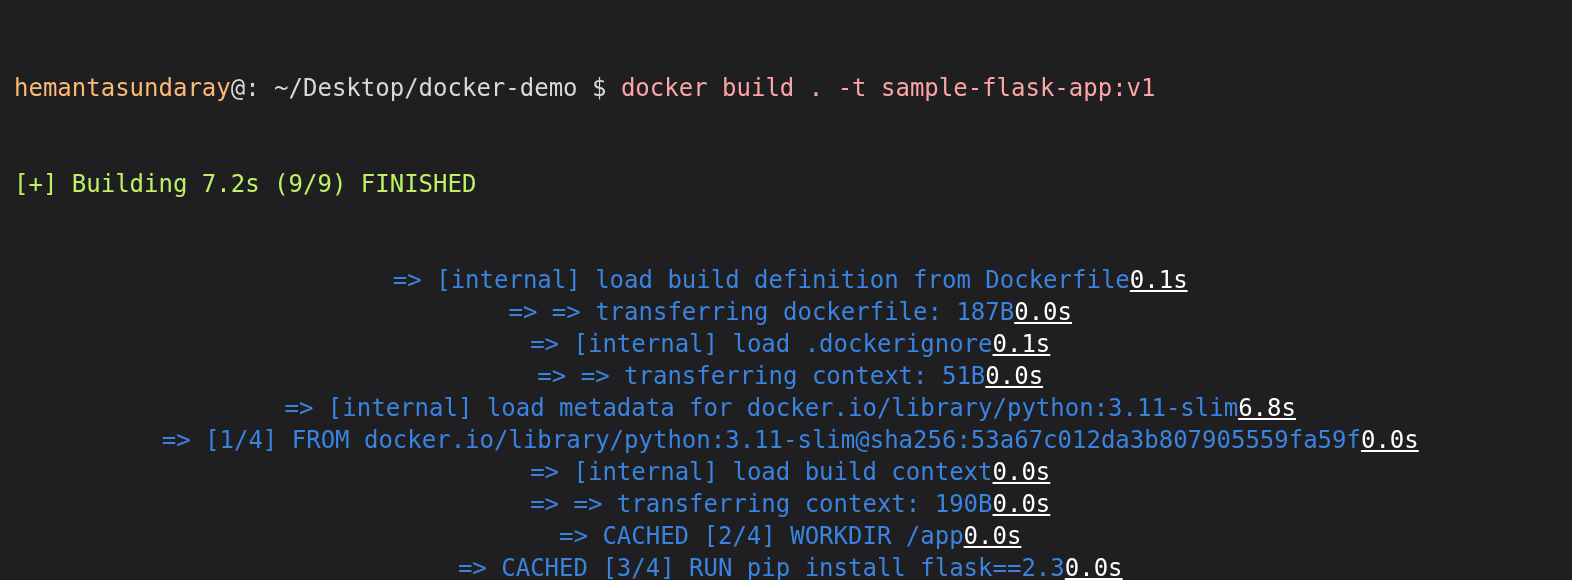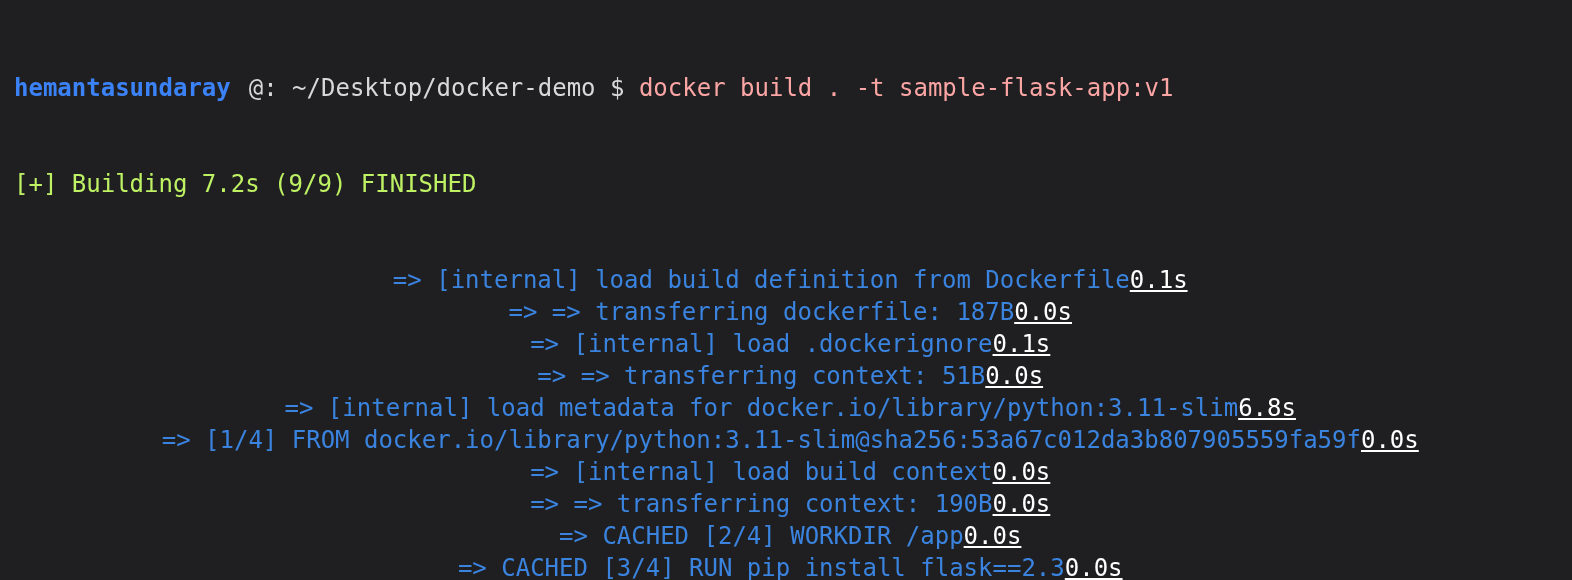--- a/index.html
+++ b/index.html
@@ -11,22 +11,22 @@
     font-family: "Menlo", "Consolas", "DejaVu Sans Mono", monospace;
     font-size: 24px;
     line-height: 32px;
     color: #d8d8d8;
     overflow: hidden;
   }
   .terminal {
     padding: 8px 14px;
     white-space: pre;
   }
-  .prompt-user { color: #3b82f6; font-weight: 700; }
-  .prompt-path { color: #d8d8d8; margin-left: 18px; }
+  .prompt-user { color: #fdba74; font-weight: 400; }
+  .prompt-path { color: #d8d8d8; }
   .command     { color: #fca5a5; }
   .status      { color: #bef264; }
   .row {
     display: flex;
     justify-content: center;
   }
   .row-left  { color: #3a84e0; }
   .row-right { color: #ffffff; padding-right: 6px; text-decoration: underline; }
 </style>
 </head>

